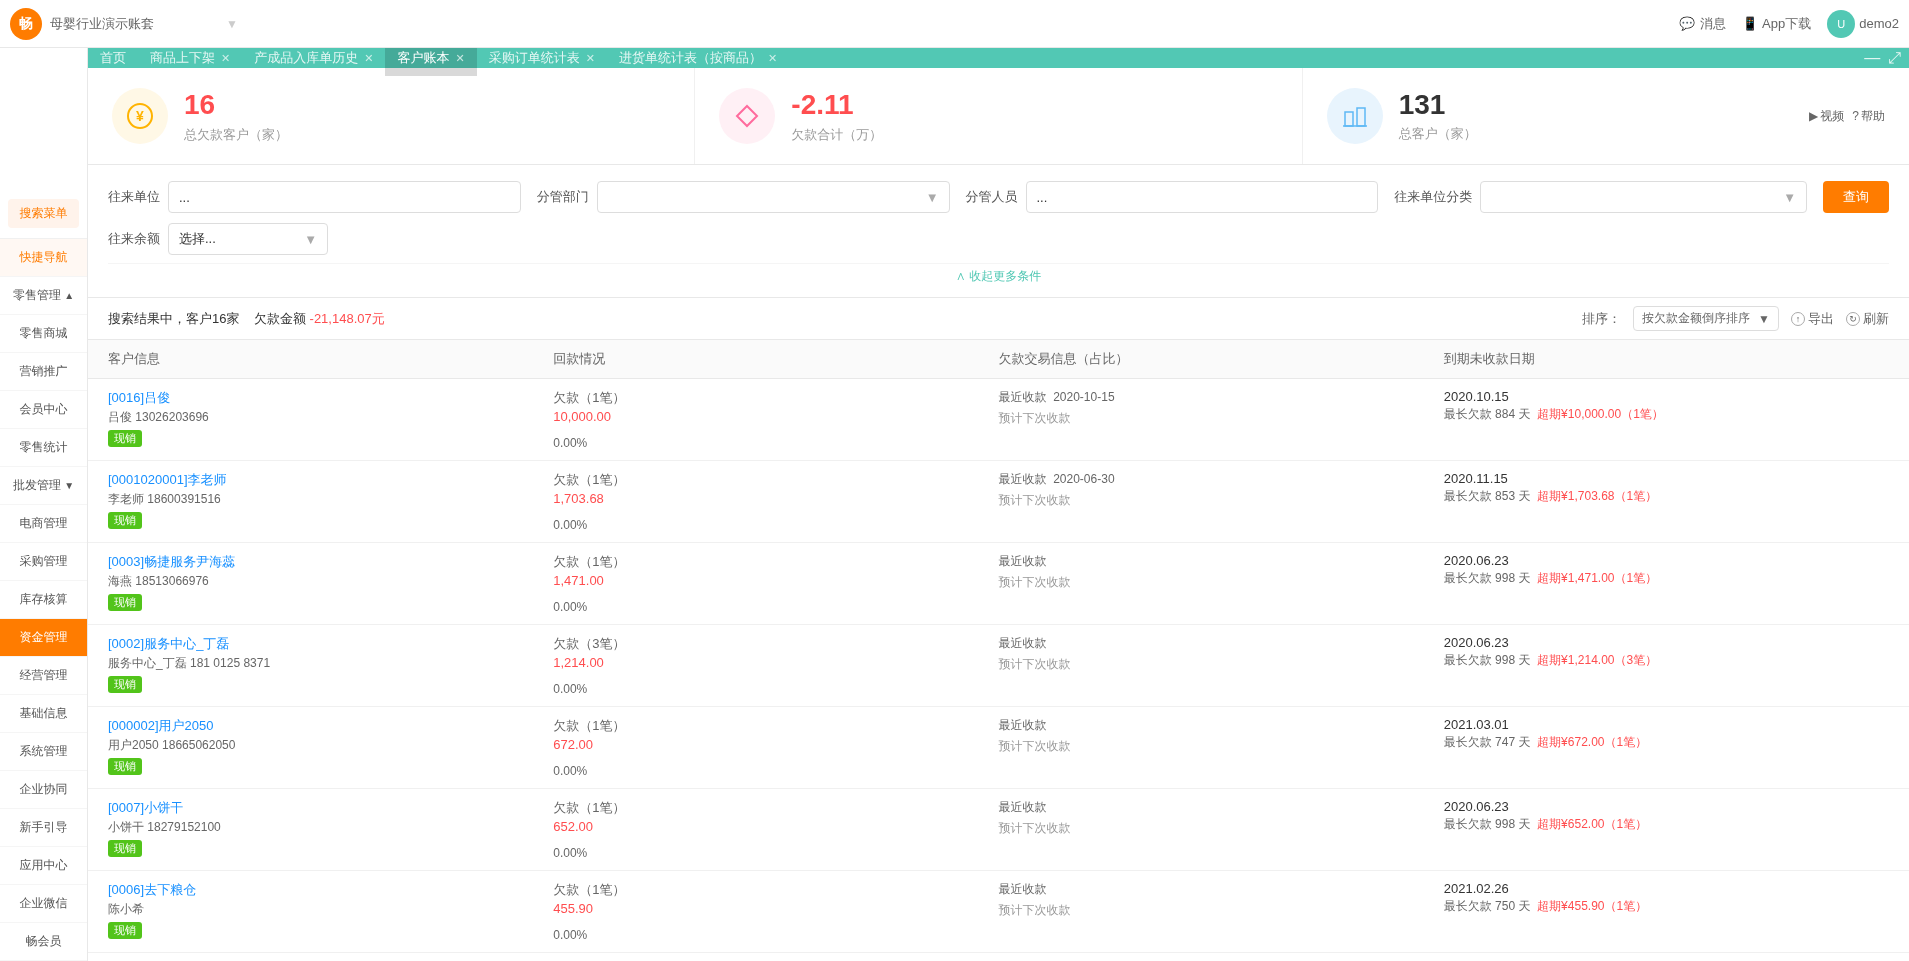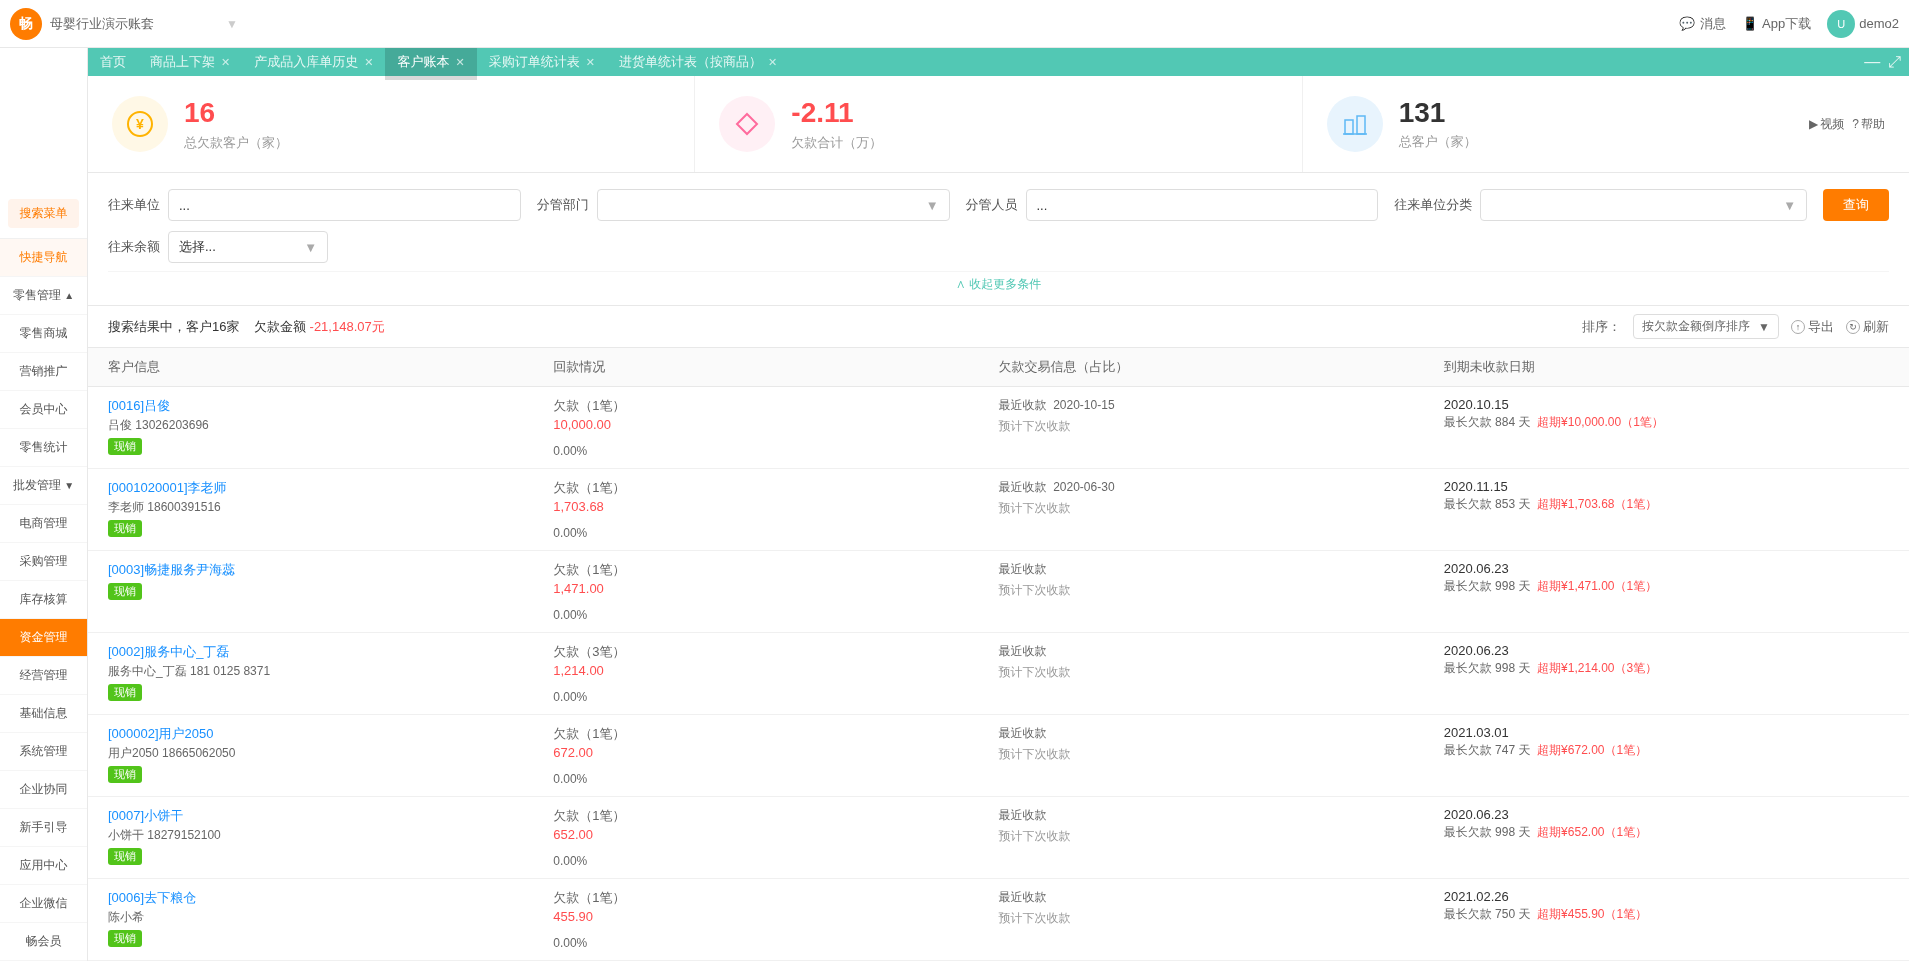--- a/index.html
+++ b/index.html
@@ -25,21 +25,21 @@
     .sidebar-nav { display: flex; flex-direction: column; }
     .sidebar-item { padding: 10px 4px; text-align: center; cursor: pointer; color: #555; font-size: 12px; border-bottom: 1px solid #f5f5f5; }
     .sidebar-item.active-finance { background: #ff7c00; color: #fff; }
     .sidebar-item-label { font-size: 12px; }
     .sidebar-item-arrow { font-size: 10px; }
 
     
     .content-area { flex: 1; display: flex; flex-direction: column; overflow: hidden; }
 
     
-    .tab-bar { background: #52c8b4; display: flex; align-items: center; height: 28px; flex-shrink: 0; }
+    .tab-bar { background: #52c8b4; display: flex; align-items: center; height: 20px; flex-shrink: 0; }
     .tab-item { display: flex; align-items: center; padding: 0 12px; height: 36px; color: rgba(255,255,255,0.85); font-size: 13px; cursor: pointer; position: relative; gap: 6px; white-space: nowrap; }
     .tab-item.active { background: rgba(0,0,0,0.15); color: #fff; }
     .tab-close { font-size: 11px; color: rgba(255,255,255,0.7); cursor: pointer; }
     .tab-bar-end { margin-left: auto; display: flex; align-items: center; gap: 8px; padding-right: 8px; }
     .tab-bar-btn { color: rgba(255,255,255,0.85); background: none; border: none; cursor: pointer; font-size: 16px; }
 
     
     .page-content { flex: 1; overflow-y: auto; background: #f5f5f5; }
 
     
@@ -401,20 +401,21 @@
       <div class="overdue-days">
         最长欠款 853 天&nbsp; <span class="overdue-amount">超期¥1,703.68（1笔）</span>
       </div>
     </div>
   </div>
               <div class="table-row">
     <div>
       <div>
         <a class="customer-name" href="#">[0003]畅捷服务尹海蕊</a>
       </div>
+      <div class="customer-phone">海燕  18513066976</div>
       <div><span class="tag-green">现销</span></div>
     </div>
     <div>
       <div class="debt-count">欠款（1笔）</div>
       <div class="debt-amount">1,471.00</div>
       <div class="debt-percent">0.00%</div>
     </div>
     <div>
       <div class="recent-payment">最近收款&nbsp;&nbsp;</div>
       <div class="next-payment">预计下次收款</div>

